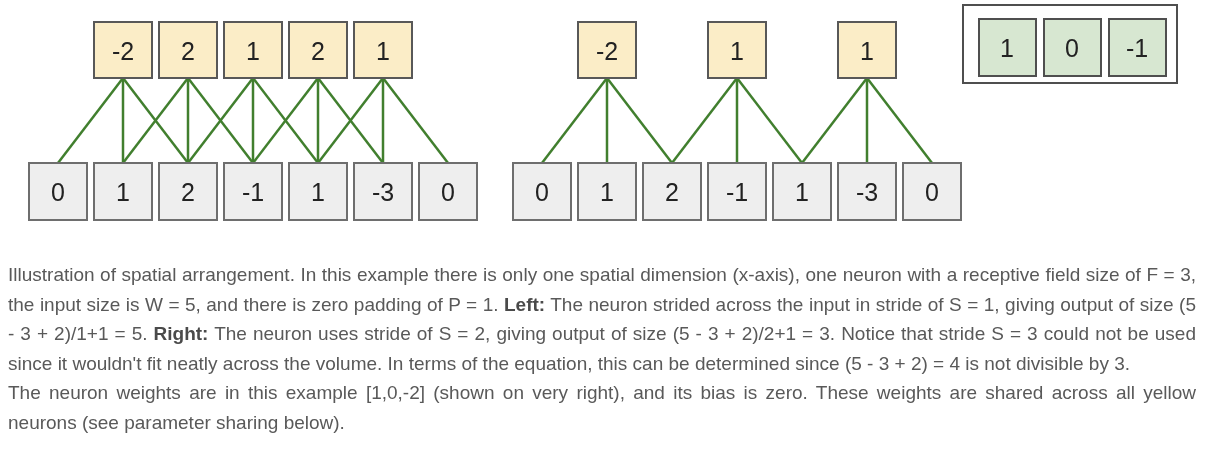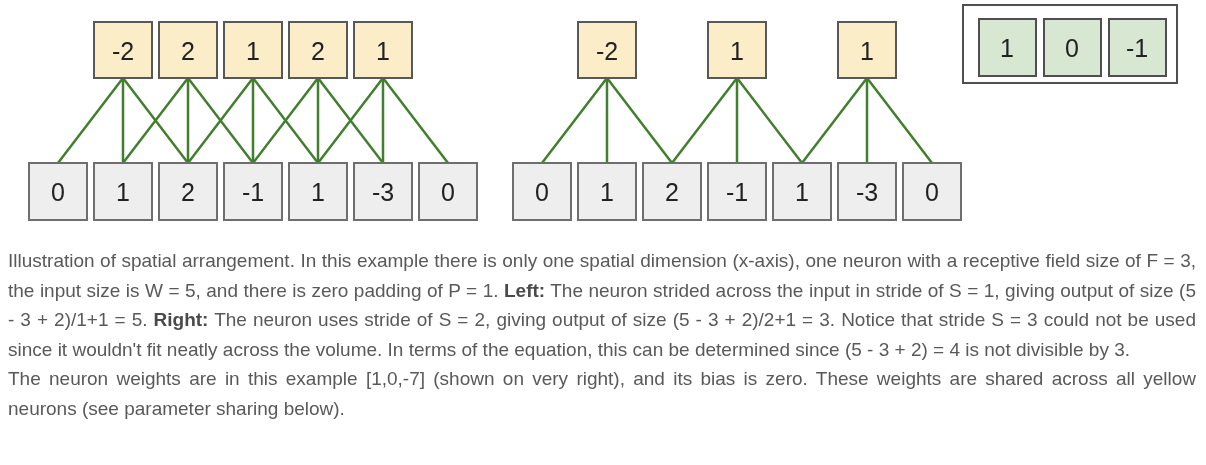--- a/index.html
+++ b/index.html
@@ -26,21 +26,21 @@
     fill: #222222;
     text-anchor: middle;
     dominant-baseline: central;
   }
   .caption {
     font-family: "Liberation Sans", sans-serif;
     font-size: 19px;
     line-height: 29.5px;
     color: #595959;
     padding: 0 10px 0 8px;
-    margin-top: 14px;
+    margin-top: 28px;
   }
   .caption p {
     margin: 0;
     text-align: justify;
   }
   .caption strong {
     font-weight: bold;
     color: #4a4a4a;
   }
 </style>
@@ -135,14 +135,14 @@
     <rect class="weight-box" x="1044" y="19" width="57" height="57" fill="#d7e7d1"></rect>
     <rect class="weight-box" x="1109" y="19" width="57" height="57" fill="#d7e7d1"></rect>
     <text class="num" x="1007" y="48">1</text>
     <text class="num" x="1072" y="48">0</text>
     <text class="num" x="1137" y="48">-1</text>
   </g>
 </svg>
 
 <div class="caption">
   <p><span>Illustration of spatial arrangement. In this example there is only one spatial dimension (x-axis), one neuron with a receptive field size of F = 3, the input size is W = 5, and there is zero padding of P = 1. </span><strong>Left:</strong><span> The neuron strided across the input in stride of S = 1, giving output of size (5 - 3 + 2)/1+1 = 5. </span><strong>Right:</strong><span> The neuron uses stride of S = 2, giving output of size (5 - 3 + 2)/2+1 = 3. Notice that stride S = 3 could not be used since it wouldn't fit neatly across the volume. In terms of the equation, this can be determined since (5 - 3 + 2) = 4 is not divisible by 3.</span></p>
-  <p>The neuron weights are in this example [1,0,-7] (shown on very right), and its bias is zero. These weights are shared across all yellow neurons (see parameter sharing below).</p>
+  <p>The neuron weights are in this example [1,0,-2] (shown on very right), and its bias is zero. These weights are shared across all yellow neurons (see parameter sharing below).</p>
 </div>
 
 </body></html>

